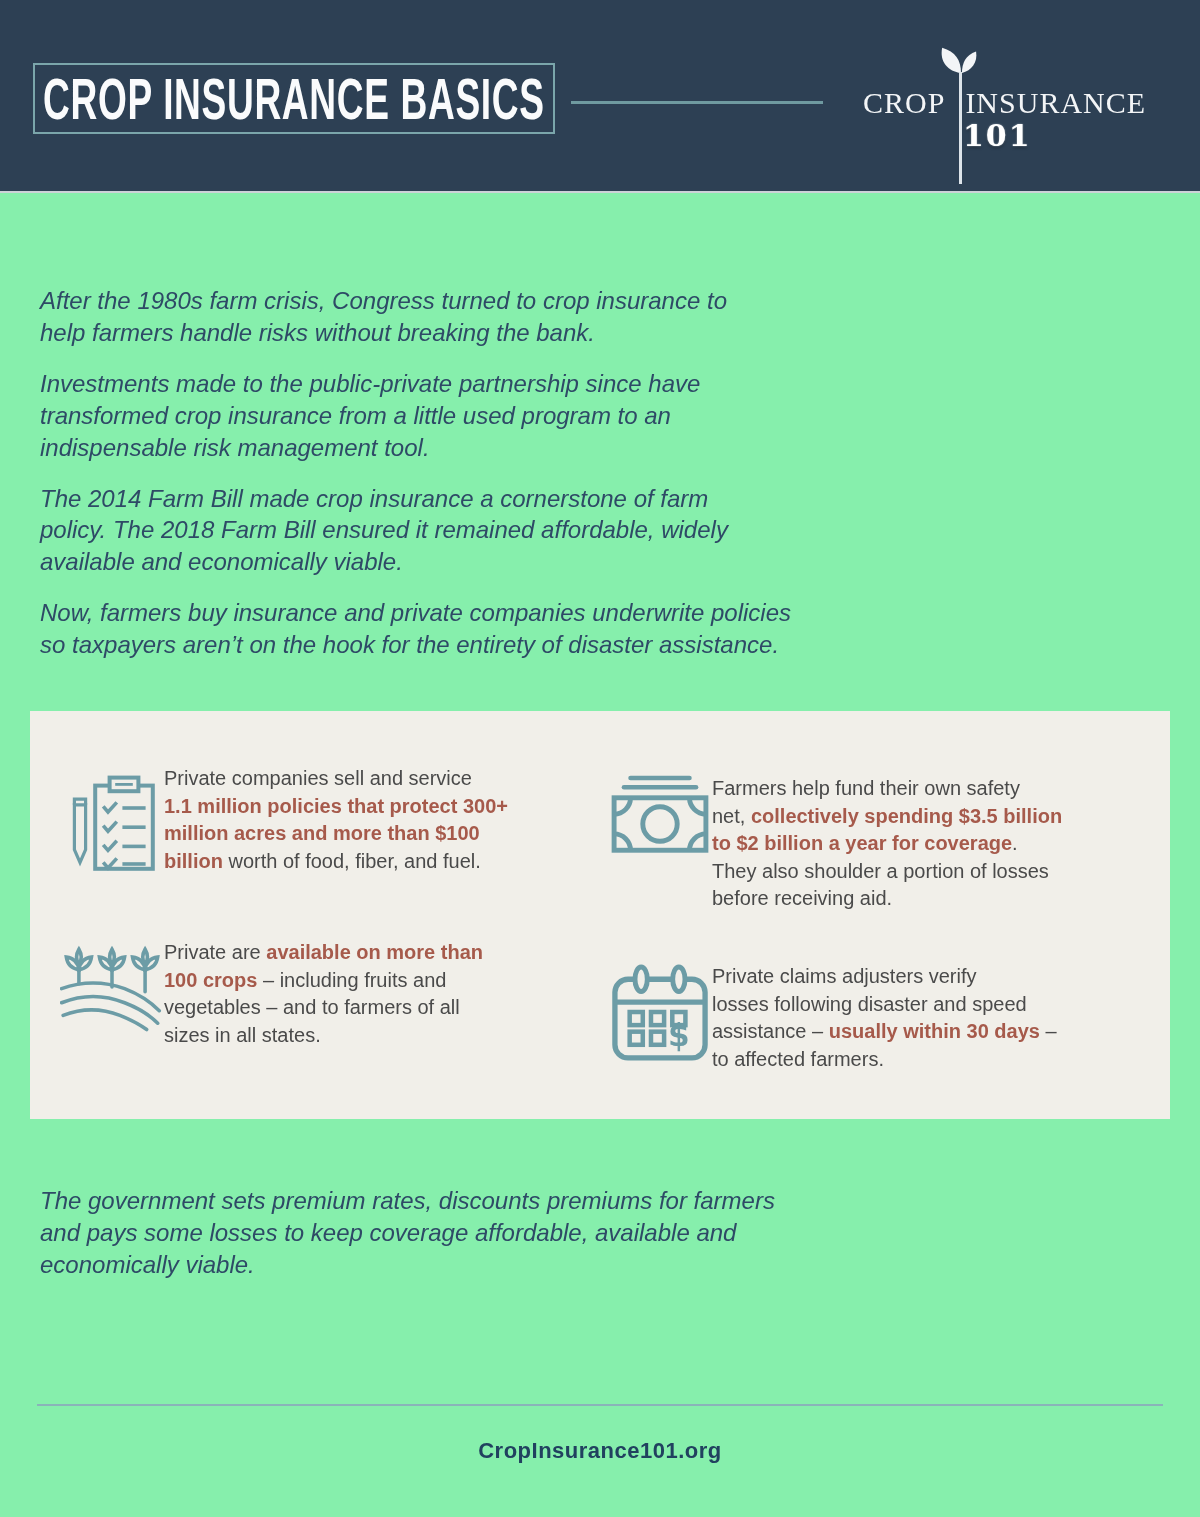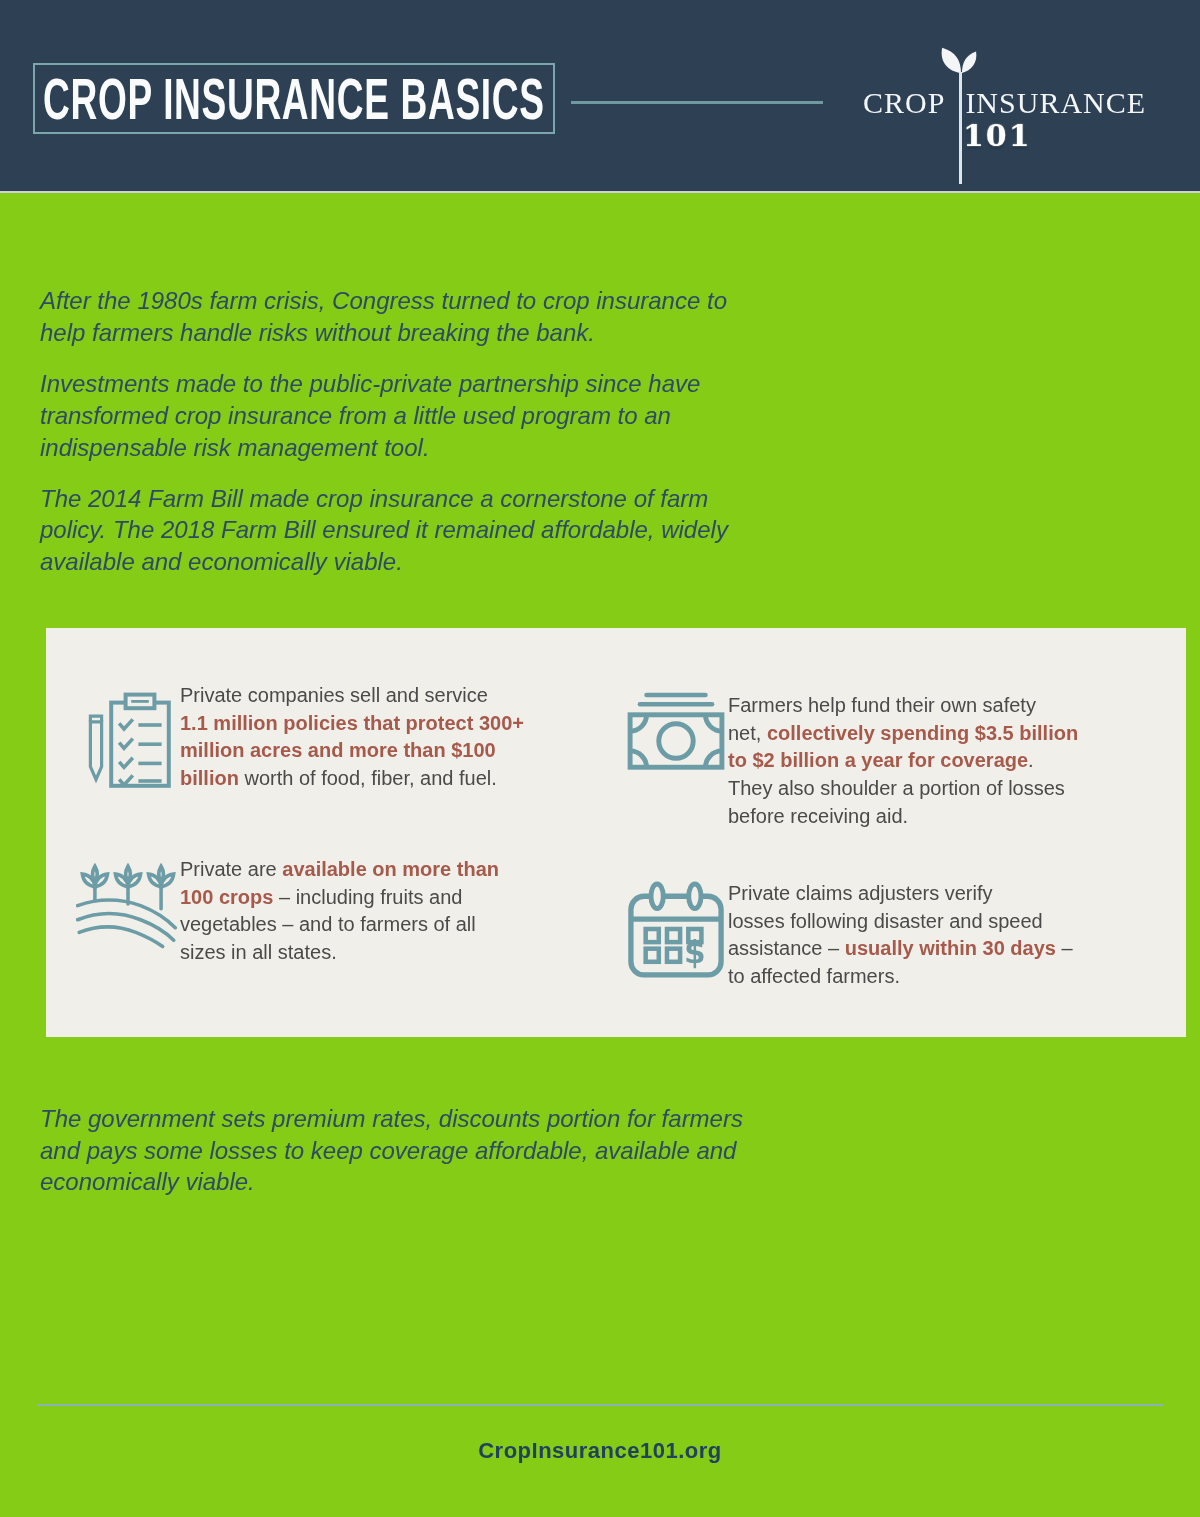--- a/index.html
+++ b/index.html
@@ -1,17 +1,17 @@
 <!DOCTYPE html>
 <html><head>
 <meta charset="utf-8">
 <style>
   * { margin:0; padding:0; box-sizing:border-box; }
   body { background:#ffffff; font-family:"Liberation Sans", sans-serif; }
-  .page { position:relative; width:1200px; height:1517px; background:#84cc16; overflow:hidden; margin:0 auto; }
+  .page { position:relative; width:1200px; height:1517px; background:#86efac; overflow:hidden; margin:0 auto; }
 
   
   .header { position:relative; width:100%; height:193px; background:#2d4054; border-bottom:2px solid #ccd2d8; }
   .title-box { position:absolute; left:33px; top:63px; width:522px; height:71px;
                border:2px solid #7ba6ab; display:flex; align-items:center; justify-content:center; }
   .title-text { color:#fafbfc; font-weight:bold; font-size:58px; letter-spacing:1px;
                 white-space:nowrap; transform:scaleX(0.64); transform-origin:center; }
   .header-line { position:absolute; left:571px; top:101px; width:252px; height:3px; background:#6f9aa0; }
 
   .logo { position:absolute; left:863px; top:44px; width:300px; height:132px; color:#f3f5f7; }
@@ -23,21 +23,21 @@
   .logo-101 { position:absolute; top:74px; left:100px; font-family:"DejaVu Serif", serif;
               font-weight:bold; font-size:30px; letter-spacing:2px; color:#ffffff;
               text-shadow:0 0 2px #8d9aa8, 0 2px 3px rgba(0,0,0,0.35); }
 
   
   .intro { padding:92px 0 0 40px; }
   .body-text { font-size:24px; line-height:1.33; color:#2e4a66; margin-bottom:19px;
                white-space:pre-line; max-width:900px;font-style:italic; }
 
   
-  .facts { margin:50px 0 0 46px; width:1140px; background:#f1efe9;
+  .facts { margin:50px 0 0 30px; width:1140px; background:#f1efe9;
            display:grid; grid-template-columns:1fr 1fr; column-gap:16px; row-gap:24px;
            padding:52px 30px 46px 30px; }
   .fact { display:flex; align-items:flex-start; }
   .fact-icon { width:104px; flex:0 0 104px; display:flex; justify-content:center; }
   .fact-text { font-size:20px; line-height:1.38; color:#4a4a4a; white-space:pre-line; padding-top:2px; }
   .fact-text .hl { color:#a65a4b; font-weight:bold; }
   .fact-money { margin-top:10px; }
   .fact-calendar { margin-top:24px; }
 
   
@@ -75,20 +75,22 @@
 
   <div class="intro">
     <p class="body-text">After the 1980s farm crisis, Congress turned to crop insurance to
 help farmers handle risks without breaking the bank.</p>
     <p class="body-text">Investments made to the public-private partnership since have
 transformed crop insurance from a little used program to an
 indispensable risk management tool.</p>
     <p class="body-text">The 2014 Farm Bill made crop insurance a cornerstone of farm
 policy. The 2018 Farm Bill ensured it remained affordable, widely
 available and economically viable.</p>
+    <p class="body-text">Now, farmers buy insurance and private companies underwrite policies
+so taxpayers aren’t on the hook for the entirety of disaster assistance.</p>
   </div>
 
   <div class="facts">
 
     <div class="fact">
       <div class="fact-icon">
         <svg width="88" height="122" viewBox="0 0 110 132" fill="none" stroke="#6c9ca6">
           <path d="M8 42 h14 v56 l-7 16 l-7 -16 z" stroke-width="4"></path>
           <path d="M8 42 v-7 h14 v7" stroke-width="4"></path>
           <rect x="34" y="18" width="72" height="104" stroke-width="5"></rect>
@@ -173,21 +175,21 @@
       </div>
       <div class="fact-text"><span>Private claims adjusters verify
 losses following disaster and speed
 assistance – </span><span class="hl">usually within 30 days</span><span> –
 to affected farmers.</span></div>
     </div>
 
   </div>
 
   <div class="closing-wrap">
-    <p class="body-text">The government sets premium rates, discounts portion for farmers
+    <p class="body-text">The government sets premium rates, discounts premiums for farmers
 and pays some losses to keep coverage affordable, available and
 economically viable.</p>
   </div>
 
   <div class="footer-line"></div>
   <div class="footer-url">CropInsurance101.org</div>
 
 </div>
 
 </body></html>

